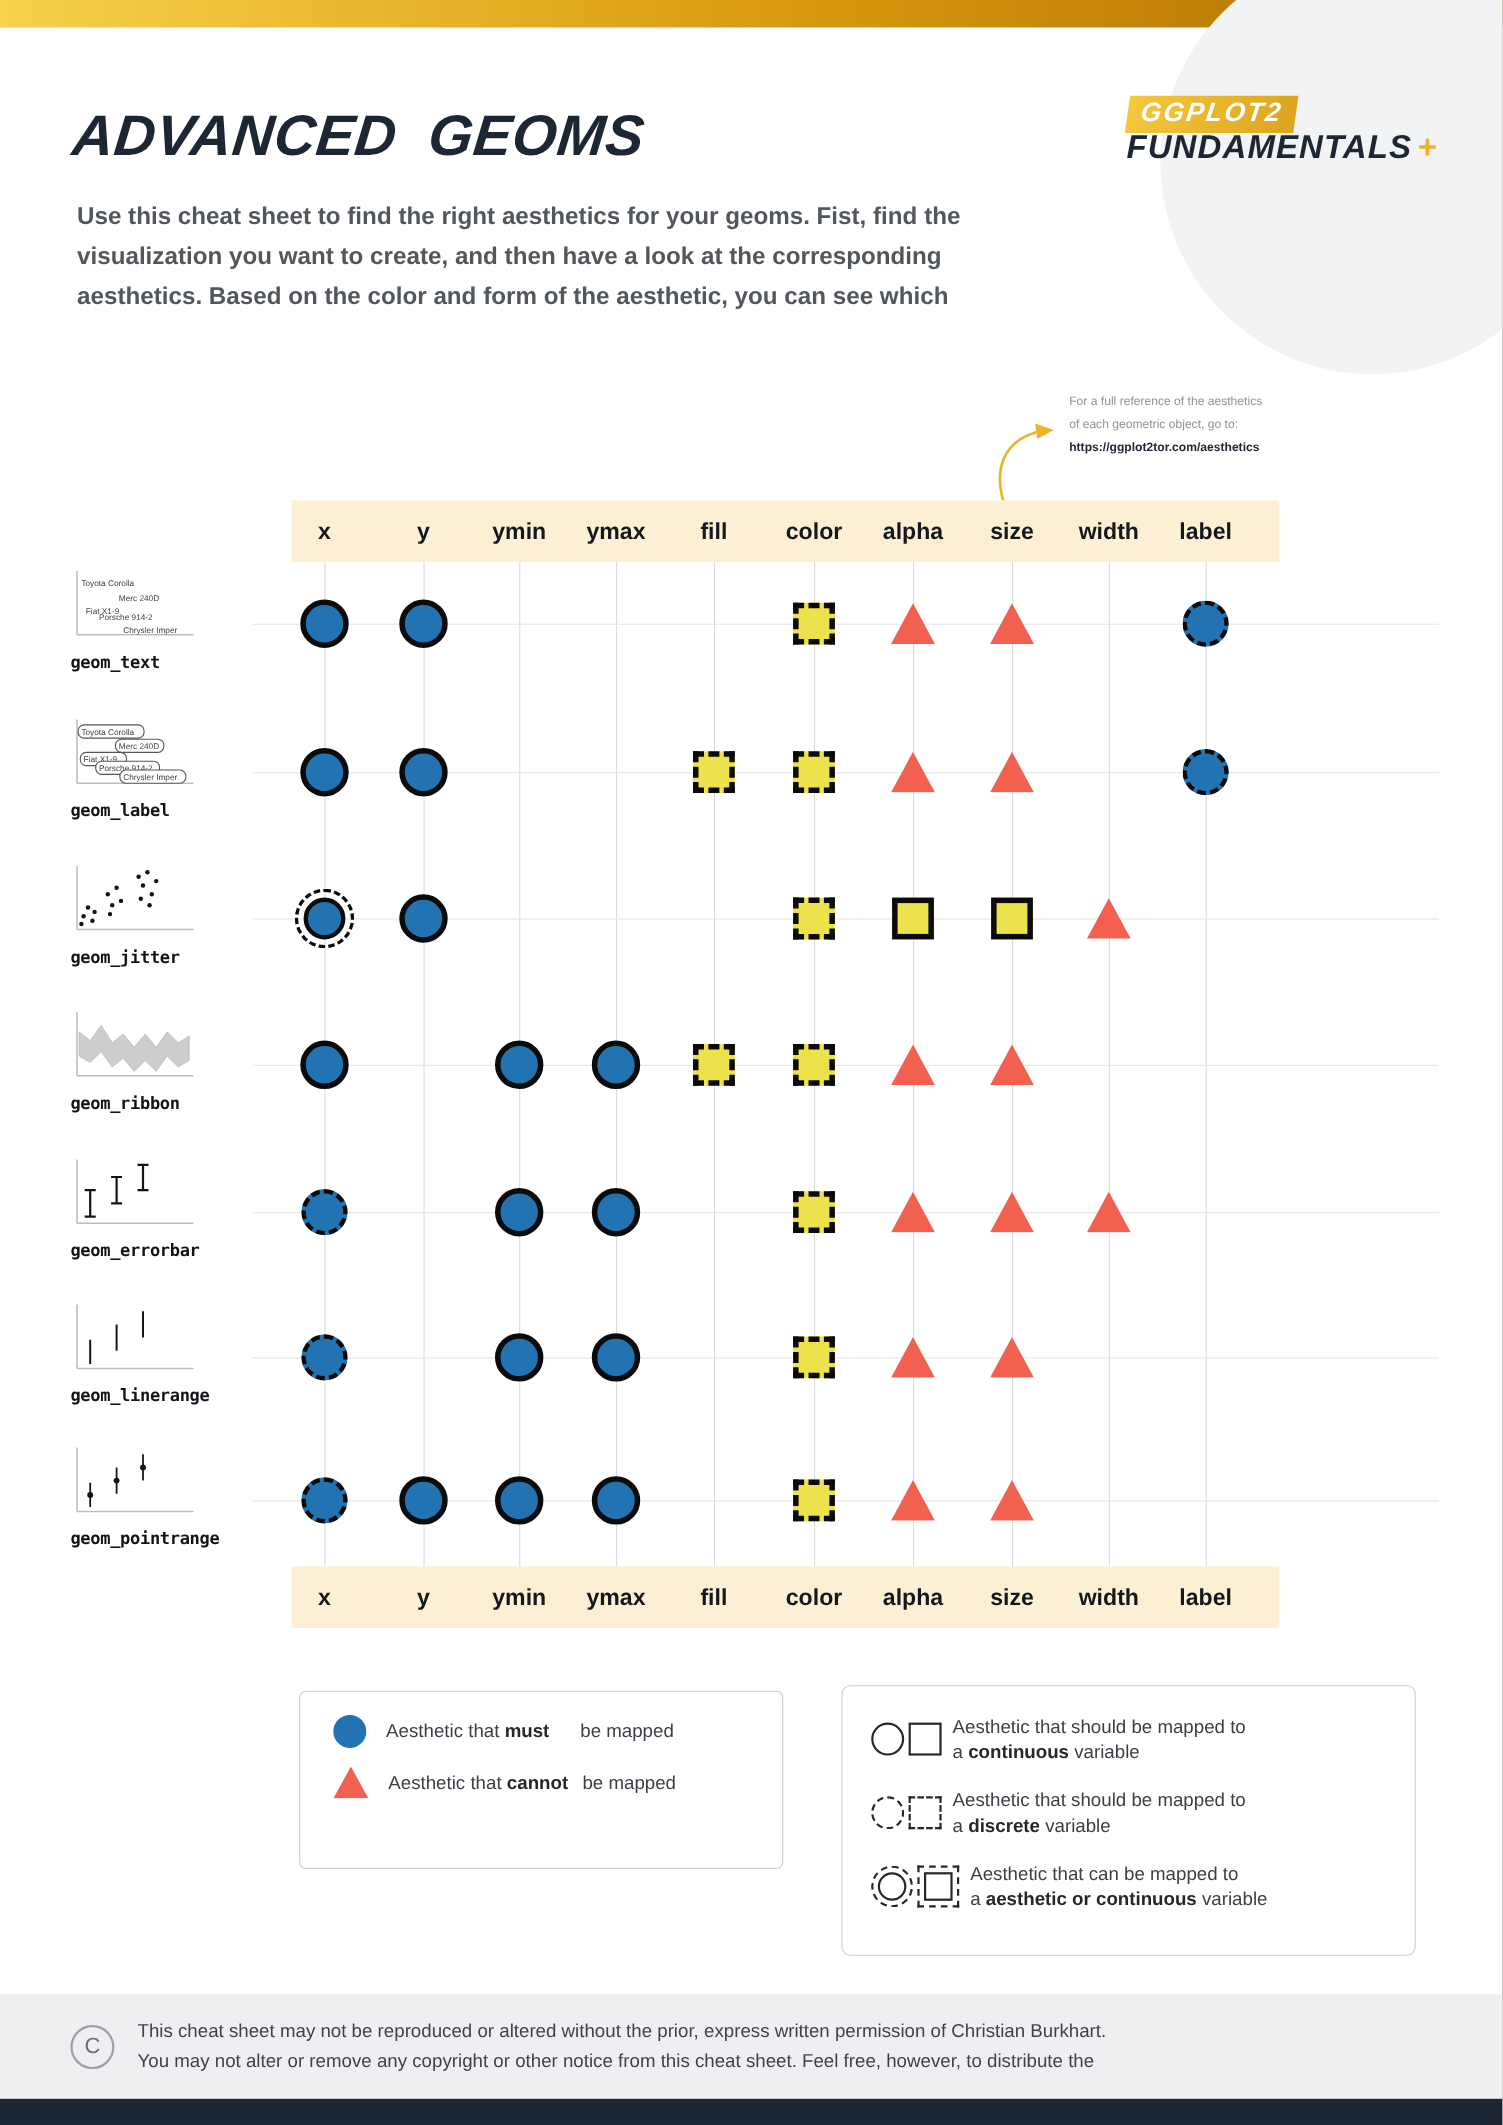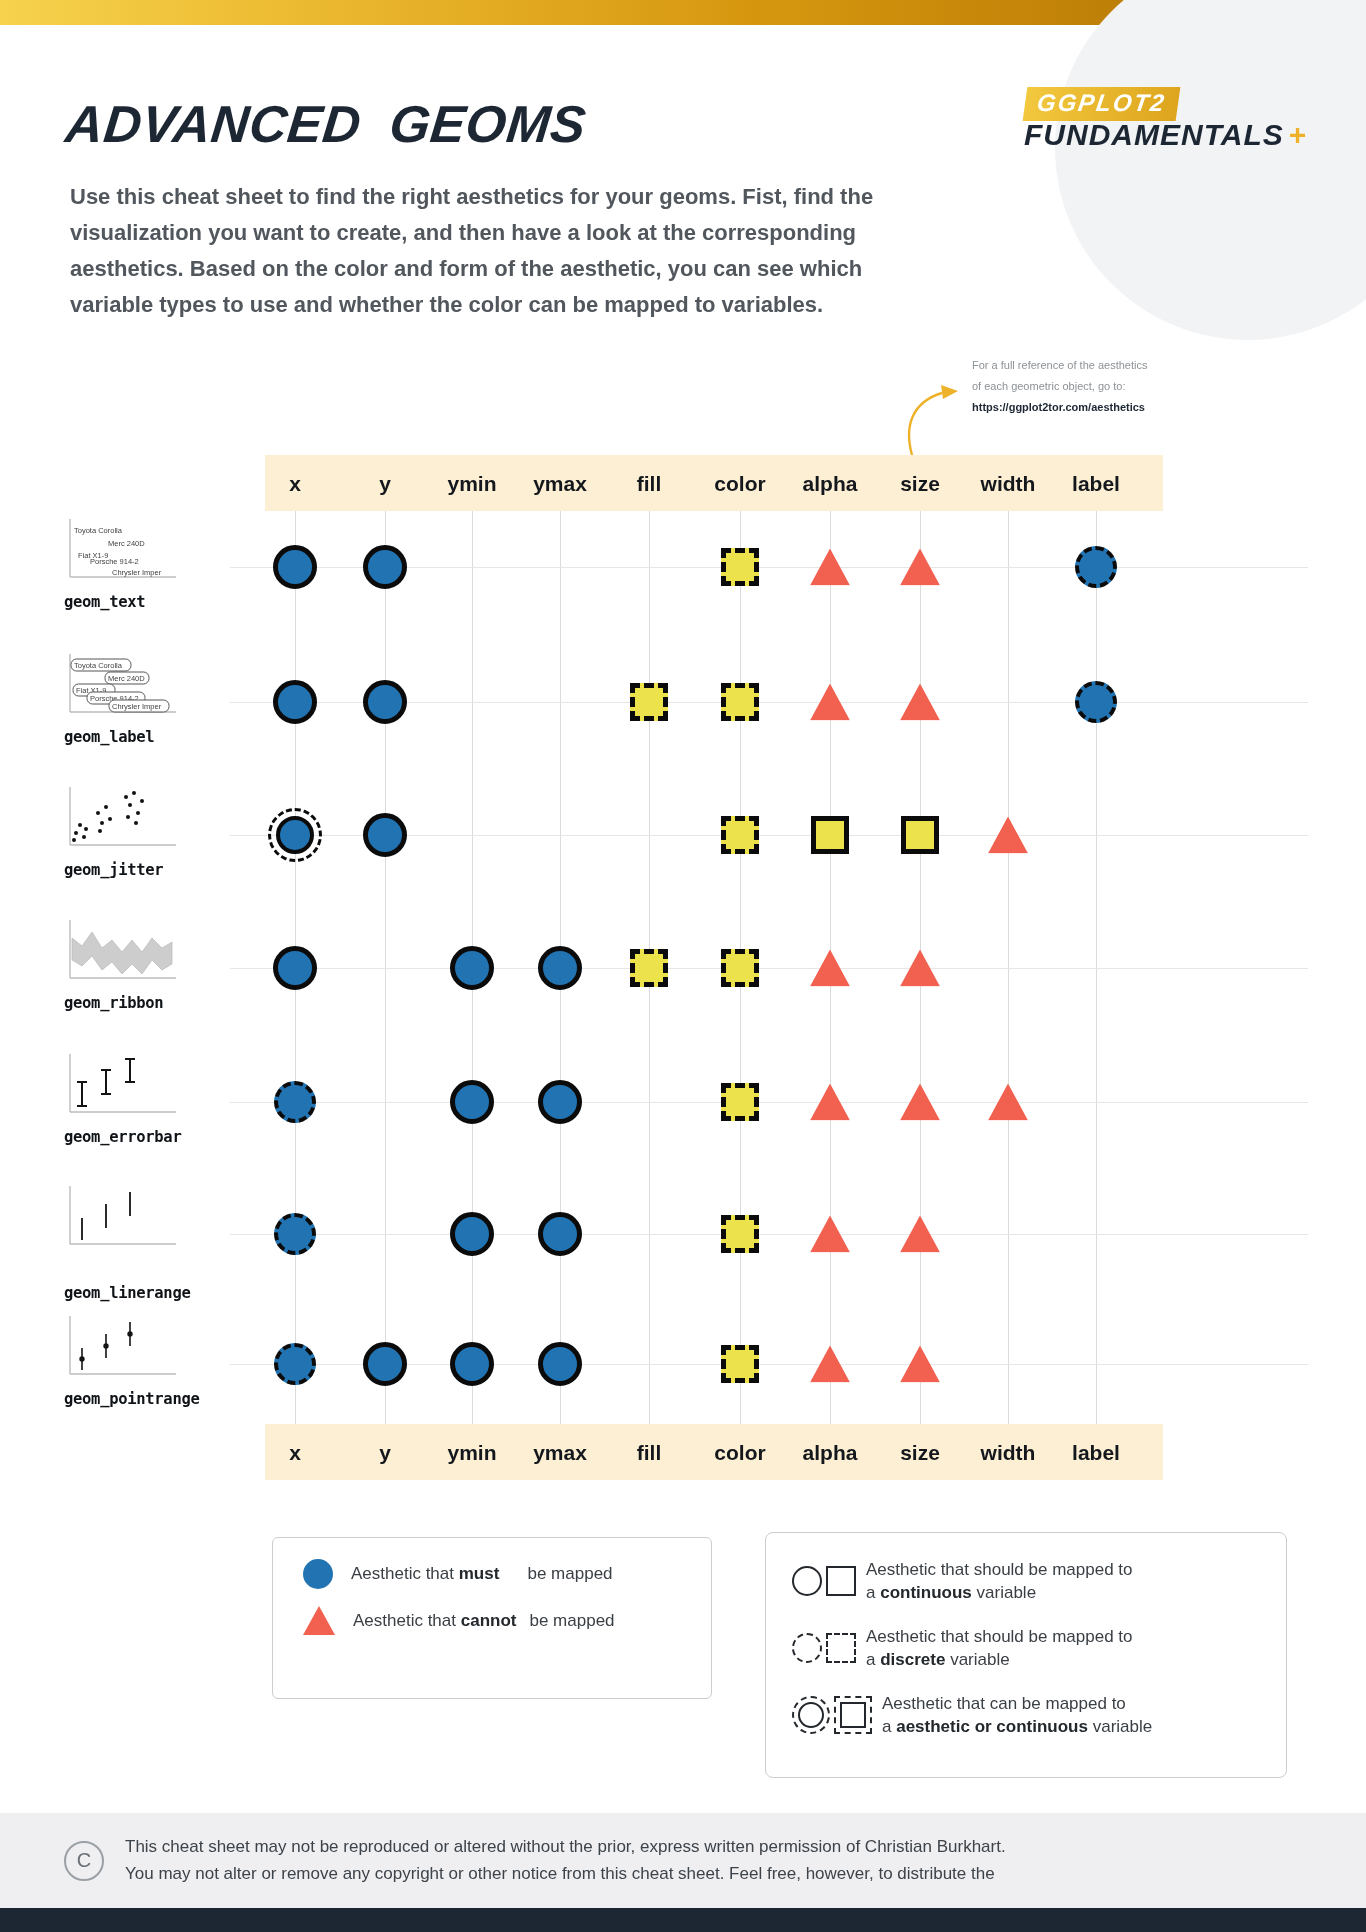--- a/index.html
+++ b/index.html
@@ -99,21 +99,20 @@
     <span>GGPLOT2</span>
   </div>
   <div class="logo-name">
     <span>FUNDAMENTALS</span><span class="logo-plus">+</span>
   </div>
 
   <div class="intro">
     <div>Use this cheat sheet to find the right aesthetics for your geoms. Fist, find the</div>
     <div>visualization you want to create, and then have a look at the corresponding</div>
     <div>aesthetics. Based on the color and form of the aesthetic, you can see which</div>
-    <div>variable types to use and whether the color can be mapped to variables.</div>
   </div>
 
   <svg class="arrow-svg" width="80" height="72" viewBox="0 0 80 72">
     <path d="M 16 71 C 8 42 16 18 46 9" fill="none" stroke="#eeb22a" stroke-width="2.4"></path>
     <polygon points="45,1 62,7 47,15" fill="#eeb22a"></polygon>
   </svg>
 
   <div class="note">
     <div>For a full reference of the aesthetics</div>
     <div>of each geometric object, go to:</div>
@@ -247,21 +246,21 @@
       <div class="sym sym-circle" style="left: 560px; top: 1102px;"></div>
       <div class="sym sym-square" style="left: 740px; top: 1102px;"></div>
       <div class="sym sym-tri" style="left: 830px; top: 1102px;"></div>
       <div class="sym sym-tri" style="left: 920px; top: 1102px;"></div>
       <div class="sym sym-tri" style="left: 1008px; top: 1102px;"></div>
       <div class="hline" style="top: 1234px;"></div>
       <div class="thumb" style="top: 1184px;"><svg width="115" height="68" viewBox="0 0 115 68">
           <path d="M6 2 V 60 M6 60 H 112" stroke="#bdbdbd" stroke-width="1.4" fill="none"></path>
           <path d="M18 34 V56 M42 20 V44 M66 8 V32" stroke="#141414" stroke-width="1.8" fill="none"></path>
         </svg></div>
-      <div class="geomlabel" style="top: 1260px; margin-top: 24px;">geom_linerange</div>
+      <div class="geomlabel" style="top: 1260px;">geom_linerange</div>
       <div class="sym sym-circle dashed" style="left: 295px; top: 1234px;"></div>
       <div class="sym sym-circle" style="left: 472px; top: 1234px;"></div>
       <div class="sym sym-circle" style="left: 560px; top: 1234px;"></div>
       <div class="sym sym-square" style="left: 740px; top: 1234px;"></div>
       <div class="sym sym-tri" style="left: 830px; top: 1234px;"></div>
       <div class="sym sym-tri" style="left: 920px; top: 1234px;"></div>
       <div class="hline" style="top: 1364px;"></div>
       <div class="thumb" style="top: 1314px;"><svg width="115" height="68" viewBox="0 0 115 68">
           <path d="M6 2 V 60 M6 60 H 112" stroke="#bdbdbd" stroke-width="1.4" fill="none"></path>
           <path d="M18 34 V56 M42 20 V44 M66 8 V32" stroke="#141414" stroke-width="1.6" fill="none"></path>

